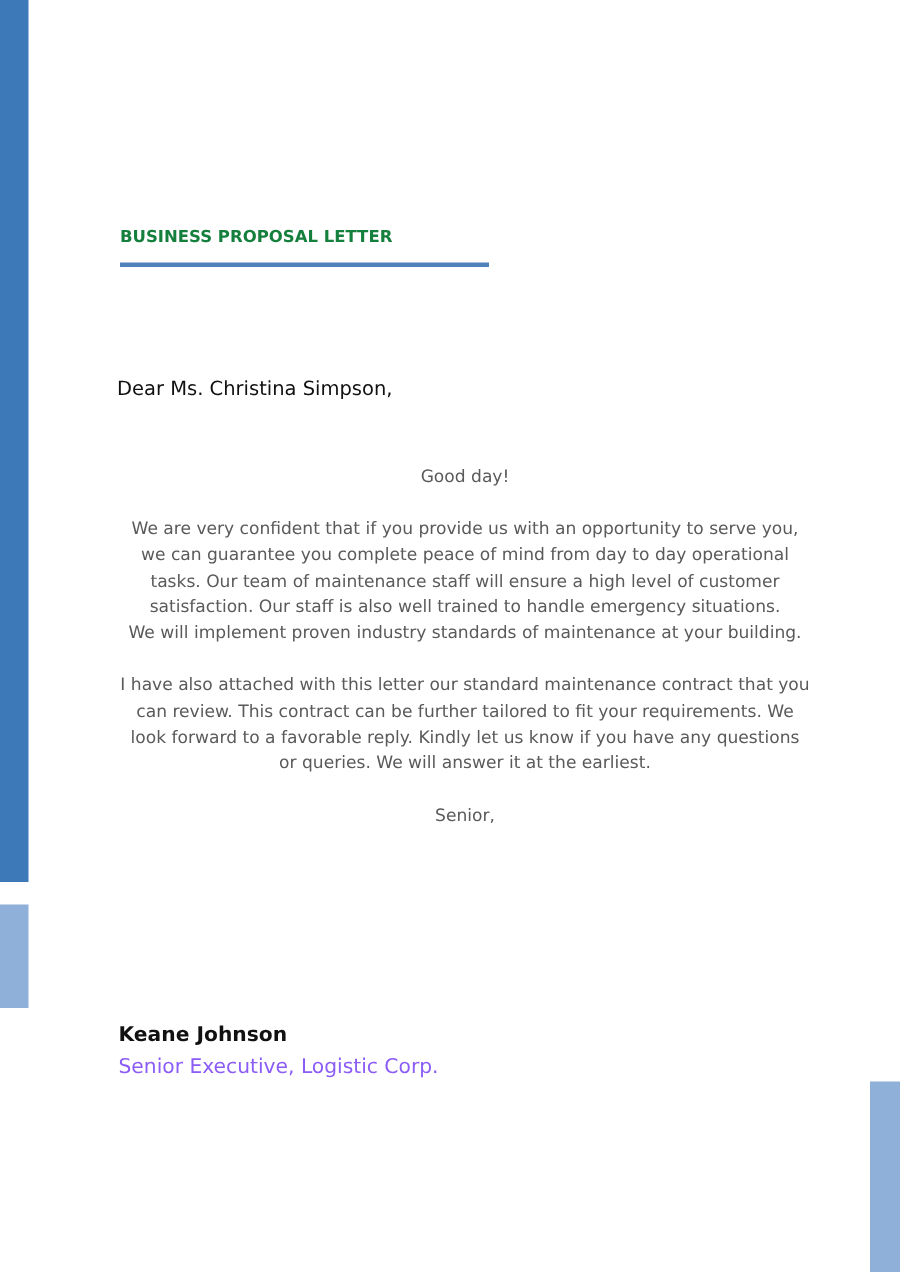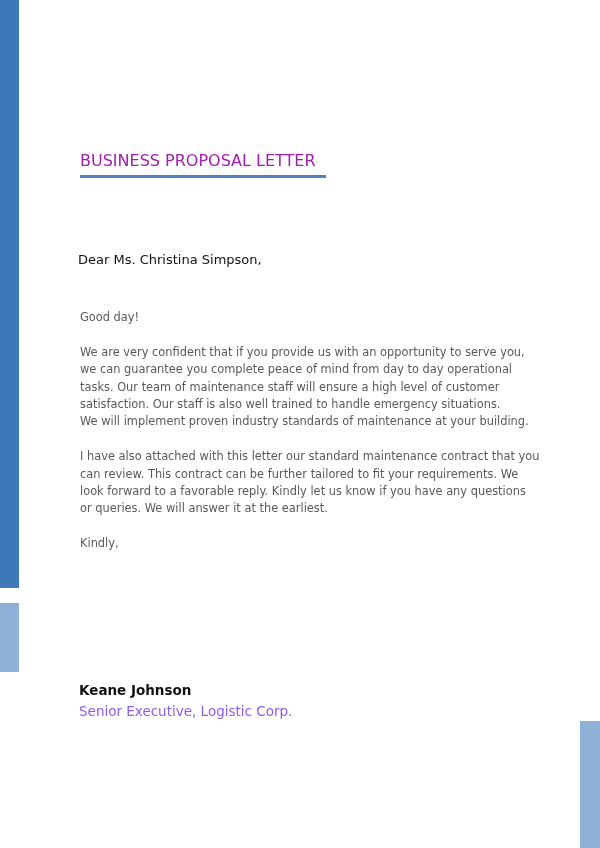--- a/index.html
+++ b/index.html
@@ -8,36 +8,36 @@
       background: #ffffff;
       font-family: "DejaVu Sans", sans-serif;
     }
     .bar { position: absolute; }
     .bar-left-dark { left: 0; top: 0; width: 19px; height: 588px; background: #3d78b9; }
     .bar-left-light { left: 0; top: 603px; width: 19px; height: 69px; background: #8fb0d8; }
     .bar-right-light { left: 580px; top: 721px; width: 20px; height: 127px; background: #8fb0d8; }
 
     .title {
       position: absolute; left: 80px; top: 151px;
-      font-size: 16px; font-weight: normal; color: #a21caf; letter-spacing: 0;
+      font-size: 11px; font-weight: bold; color: #15803d; letter-spacing: 0;
       white-space: nowrap;
     }
     .title-underline {
       position: absolute; left: 80px; top: 175px; width: 246px; height: 3px;
       background: #4f82bd;
     }
     .salutation {
       position: absolute; left: 78px; top: 252px;
       font-size: 13px; font-weight: normal; color: #111111; white-space: nowrap;
     }
     .body-text {
       position: absolute; left: 80px; top: 309px; width: 460px;
       font-size: 11.4px; line-height: 17.4px; color: #5a5a5a;
     }
-    .body-text p { margin: 0; }
+    .body-text p { margin: 0; text-align: center; }
     .body-text p.gap { margin-top: 17.4px; }
     .signer-name {
       position: absolute; left: 79px; top: 682px;
       font-size: 13.5px; font-weight: bold; color: #111111; white-space: nowrap;
     }
     .signer-title {
       position: absolute; left: 79px; top: 703px;
       font-size: 13.5px; color: #8b5cf6; white-space: nowrap;
     }
   </style>
@@ -51,17 +51,17 @@
 <div class="title">BUSINESS PROPOSAL LETTER</div>
 <div class="title-underline"></div>
 
 <div class="salutation">Dear Ms. Christina Simpson,</div>
 
 <div class="body-text">
   <p>Good day!</p>
   <p class="gap">We are very confident that if you provide us with an opportunity to serve you, we can guarantee you complete peace of mind from day to day operational tasks. Our team of maintenance staff will ensure a high level of customer satisfaction. Our staff is also well trained to handle emergency situations.</p>
   <p>We will implement proven industry standards of maintenance at your building.</p>
   <p class="gap">I have also attached with this letter our standard maintenance contract that you can review. This contract can be further tailored to fit your requirements. We look forward to a favorable reply. Kindly let us know if you have any questions or queries. We will answer it at the earliest.</p>
-  <p class="gap">Kindly,</p>
+  <p class="gap">Senior,</p>
 </div>
 
 <div class="signer-name">Keane Johnson</div>
 <div class="signer-title">Senior Executive, Logistic Corp.</div>
 
 </body></html>

